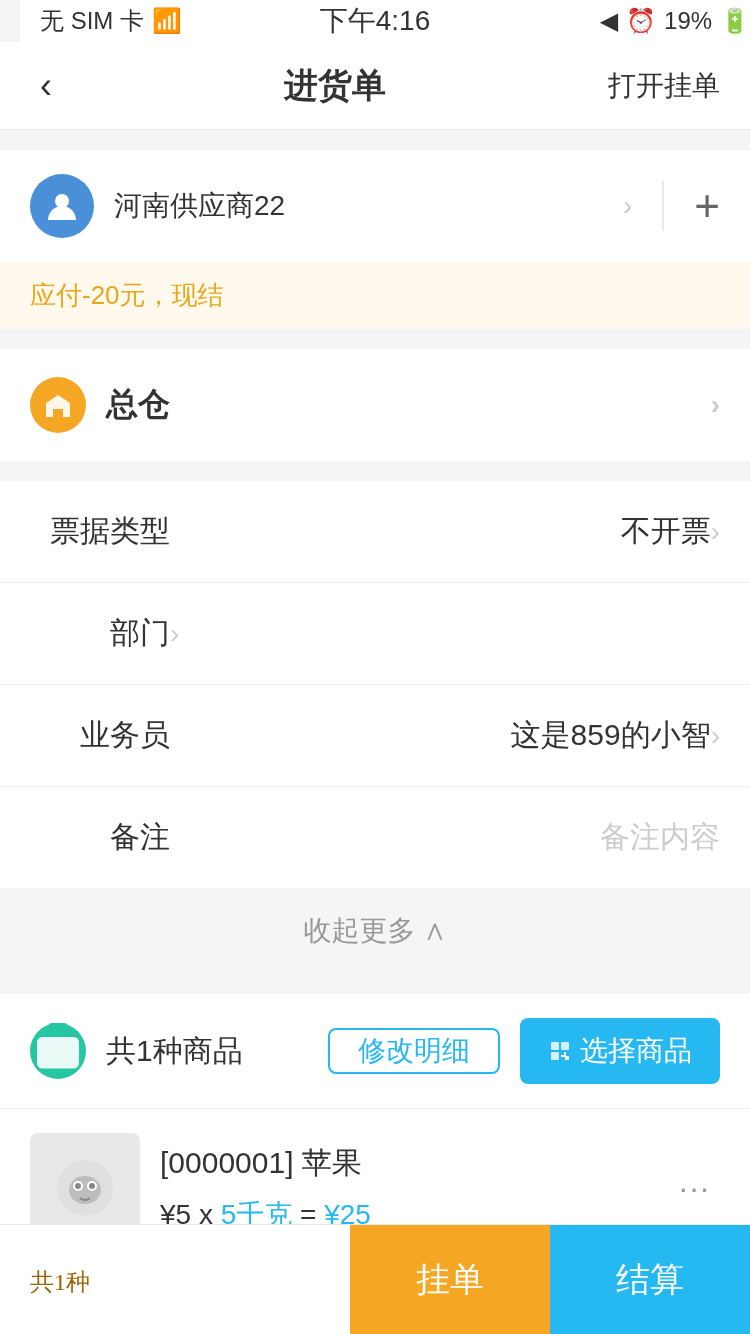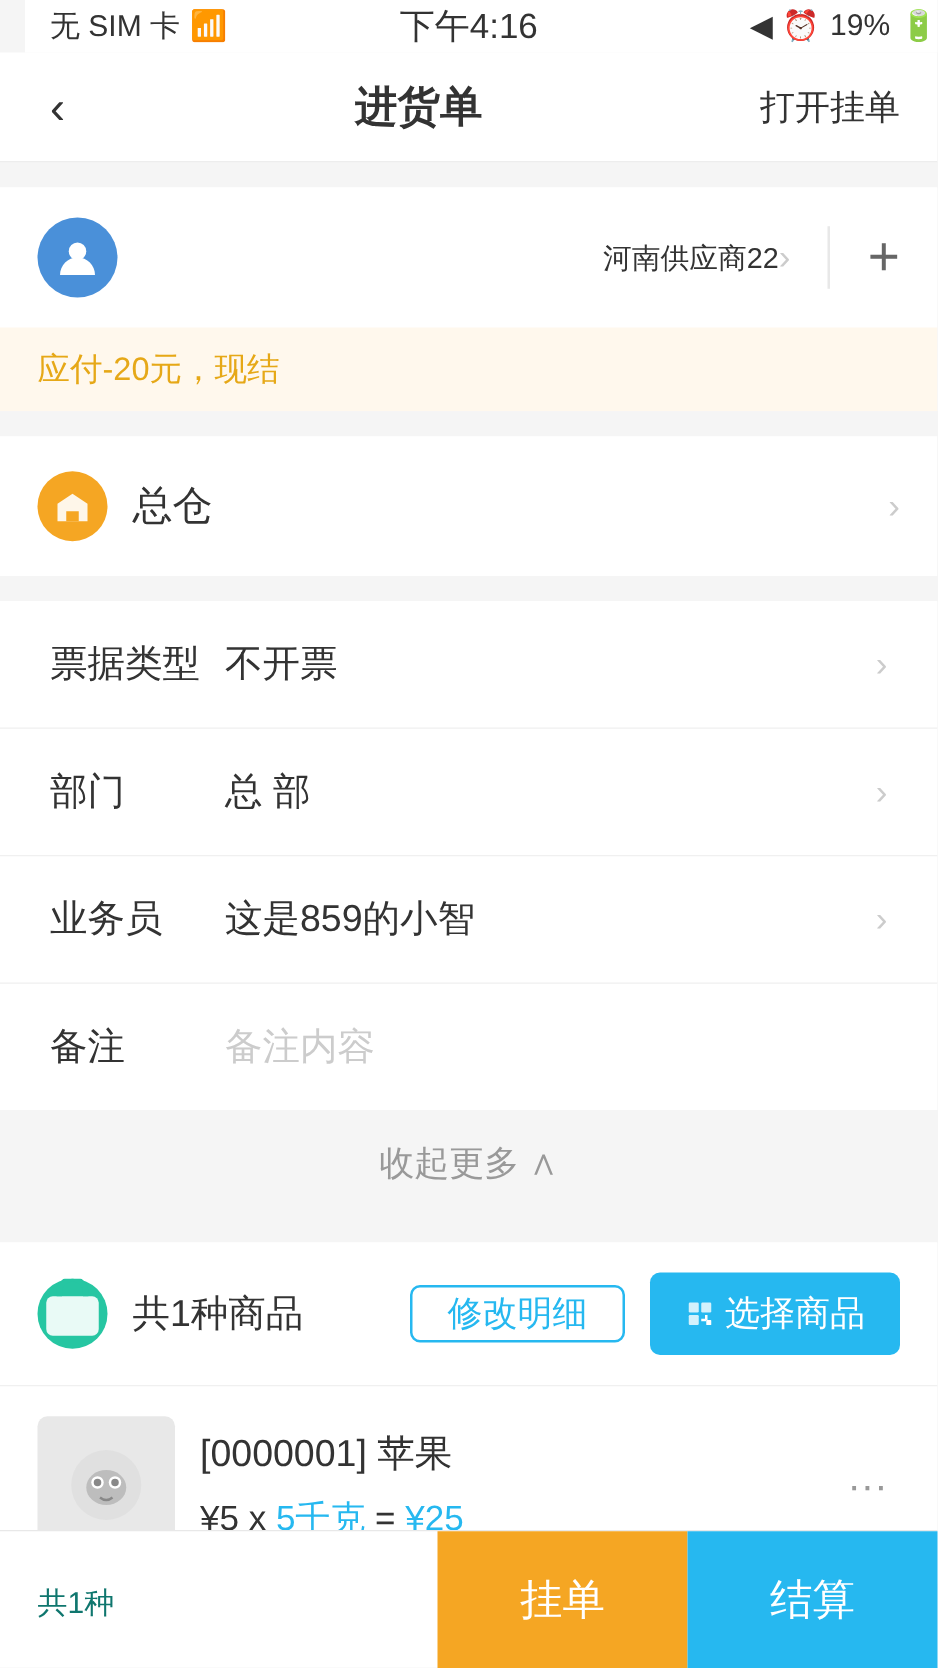--- a/index.html
+++ b/index.html
@@ -107,23 +107,22 @@
       background: #4a90d9;
       display: flex;
       align-items: center;
       justify-content: center;
       margin-right: 20px;
       flex-shrink: 0;
     }
     .supplier-avatar svg { width: 36px; height: 36px; }
     .supplier-name {
       flex: 1;
-      font-size: 23px;
-      color: #333;
-      text-align: right;
+      font-size: 28px;
+      color: #333;
     }
     .supplier-arrow {
       font-size: 28px;
       color: #ccc;
       margin-right: 30px;
     }
     .supplier-add {
       font-size: 44px;
       color: #666;
       line-height: 1;
@@ -142,20 +141,21 @@
       font-size: 26px;
       color: #e6a817;
     }
 
     
     .warehouse-row {
       display: flex;
       align-items: center;
       padding: 28px 30px;
       background: #fff;
+      font-weight: bold;
     }
     .warehouse-icon {
       width: 56px;
       height: 56px;
       border-radius: 50%;
       background: #f5a623;
       display: flex;
       align-items: center;
       justify-content: center;
       margin-right: 20px;
@@ -169,23 +169,24 @@
     }
     .row-arrow {
       font-size: 28px;
       color: #ccc;
     }
 
     
     .form-row {
       display: flex;
       align-items: center;
-      padding: 30px 40px;
+      padding: 30px 30px;
       background: #fff;
       border-top: 1px solid #f0f0f0;
+      text-align: right;
     }
     .form-label {
       font-size: 30px;
       color: #333;
       width: 140px;
       flex-shrink: 0;
     }
     .form-value {
       flex: 1;
       font-size: 30px;
@@ -315,22 +316,23 @@
       display: flex;
       align-items: baseline;
       gap: 8px;
     }
     .total-main .amount {
       font-size: 40px;
       font-weight: 600;
     }
     .total-sub {
       font-size: 24px;
-      color: #0f766e;
+      color: #a16207;
       margin-top: 4px;
+      font-family: Liberation Serif, serif;
     }
     .btn-hang {
       width: 200px;
       height: 110px;
       background: #f5a623;
       color: #fff;
       border: none;
       font-size: 34px;
       cursor: pointer;
       display: flex;
@@ -416,21 +418,20 @@
   <div class="card-section">
 
     <div class="form-row" style="border-top:none;">
       <div class="form-label">票据类型</div>
       <div class="form-value">不开票</div>
       <span class="row-arrow">›</span>
     </div>
 
     <div class="form-row">
       <div class="form-label">部门</div>
-      <div class="form-value">总 部</div>
       <span class="row-arrow">›</span>
     </div>
 
     <div class="form-row">
       <div class="form-label">业务员</div>
       <div class="form-value">这是859的小智</div>
       <span class="row-arrow">›</span>
     </div>
 
     <div class="form-row">

